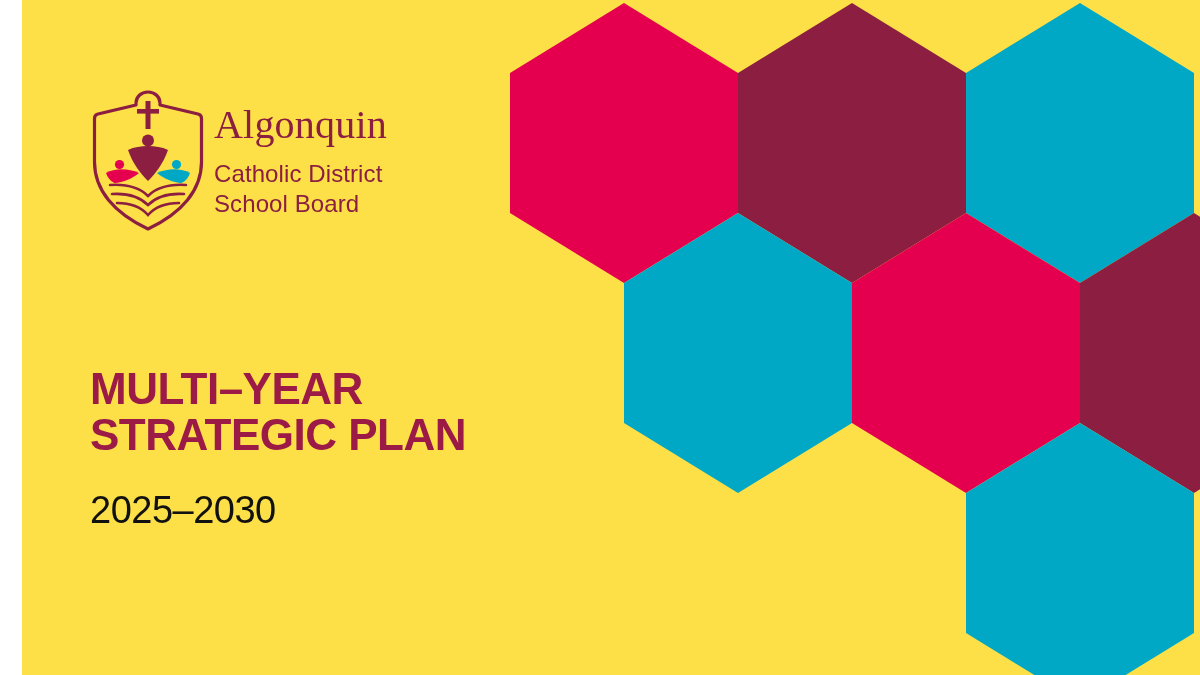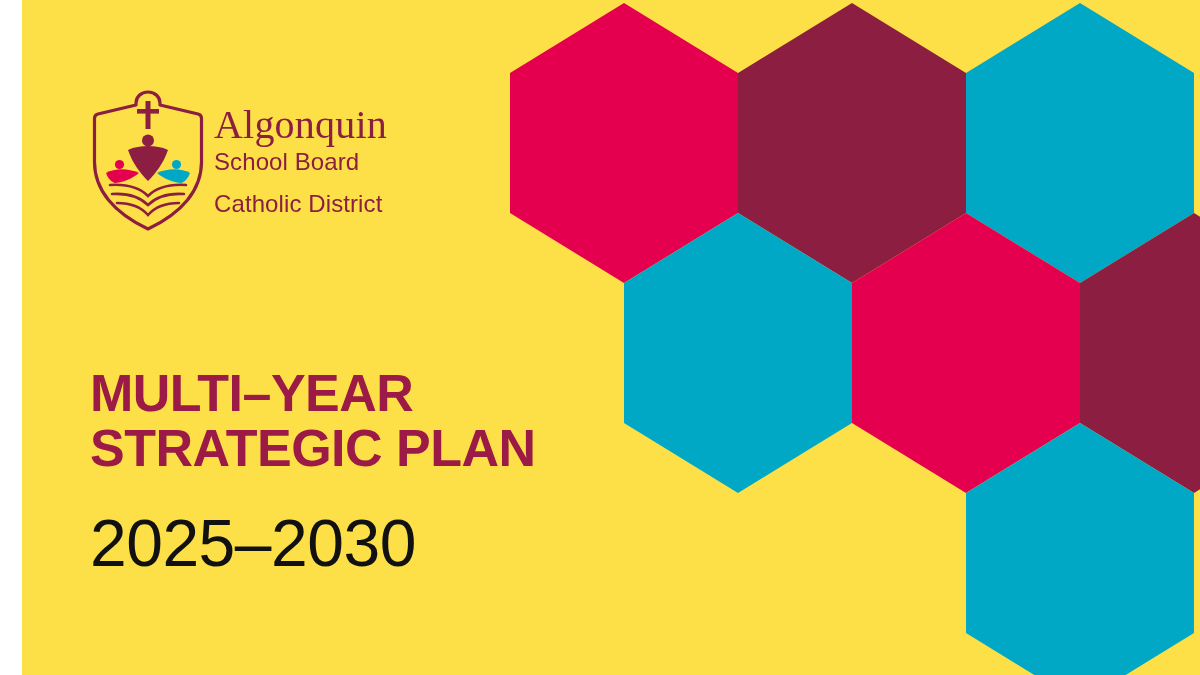--- a/index.html
+++ b/index.html
@@ -71,30 +71,30 @@
   
   #headline-block {
     position: absolute;
     left: 68px;
     top: 366px;
     width: 680px;
   }
   #headline {
     font-family: "Liberation Sans", sans-serif;
     font-weight: 700;
-    font-size: 52px;
+    font-size: 44px;
     line-height: 1.05;
     letter-spacing: -0.5px;
     margin: 0;
     white-space: pre-line;
   }
   #subheadline {
     font-family: "Liberation Sans", sans-serif;
     font-weight: 400;
-    font-size: 66px;
+    font-size: 38px;
     line-height: 1.1;
     letter-spacing: -0.5px;
     margin: 0;
     padding-top: 32px;
     color: #111111;
   }
 </style>
 </head>
 <body>
 
@@ -164,22 +164,22 @@
 
       <g fill="none" stroke="#8B1E41" stroke-width="2.6" stroke-linecap="round">
         <path d="M24 101 C 40 100 54 104 62 112 C 70 104 84 100 100 101"></path>
         <path d="M26 110 C 41 109 54 113 62 121 C 70 113 83 109 98 110"></path>
         <path d="M31 119 C 44 119 55 123 62 131 C 69 123 80 119 93 119"></path>
       </g>
     </svg>
 
     <div id="logo-wordmark">
       <p class="wordmark-serif" style="color: rgb(139, 30, 65);">Algonquin</p>
+      <p class="wordmark-sans" style="color: rgb(139, 30, 65);">Catholic District</p>
       <p class="wordmark-sans" style="padding-top: 0px; color: rgb(139, 30, 65);">School Board</p>
-      <p class="wordmark-sans" style="color: rgb(139, 30, 65);">Catholic District</p>
     </div>
   </div>
 
   <div id="headline-block">
     <h1 id="headline" style="color: rgb(155, 27, 70);">MULTI–YEAR
 STRATEGIC PLAN</h1>
     <p id="subheadline" style="color: rgb(17, 17, 17);">2025–2030</p>
   </div>
 
 </div>

